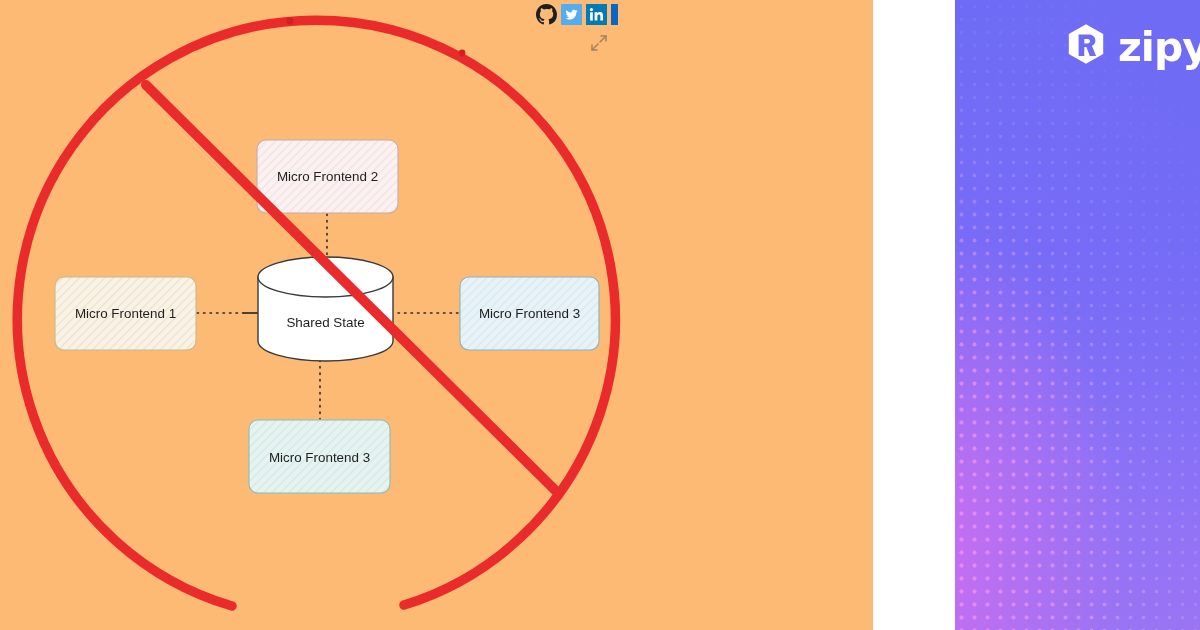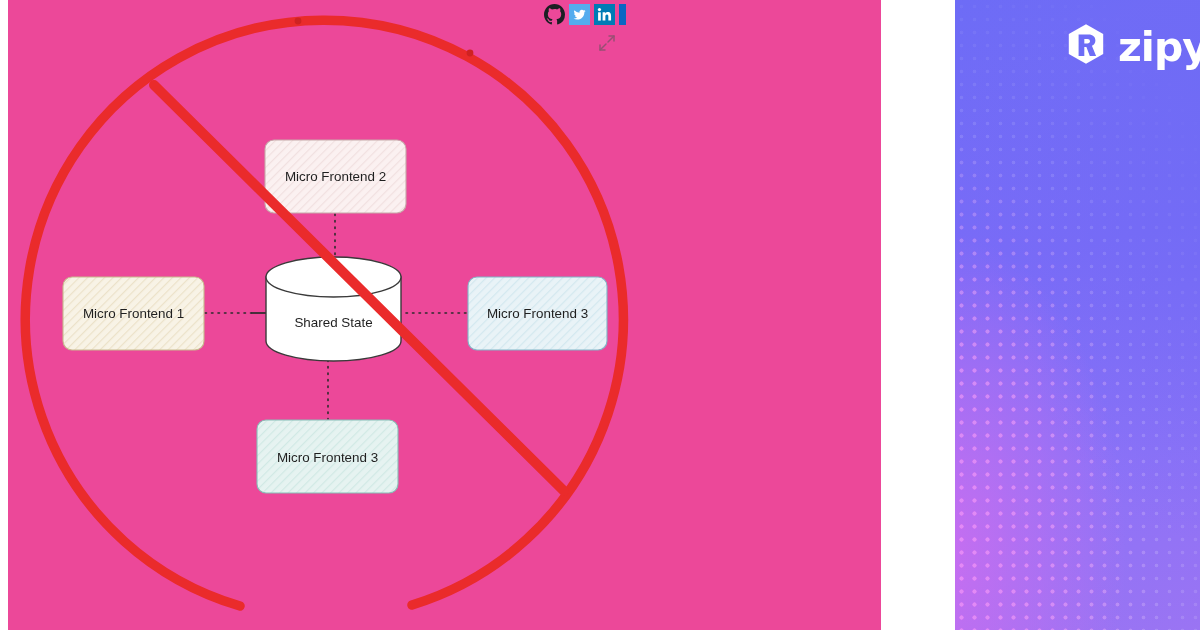--- a/index.html
+++ b/index.html
@@ -7,22 +7,22 @@
     width:1200px;height:630px;
     background:#ffffff;
     font-family:"Liberation Sans", sans-serif;
     overflow:hidden;
     position:relative;
   }
   #root{position:relative;width:1200px;height:630px;}
 
   
   .diagram-pane{
-    position:absolute;left:8px;top:0;width:873px;height:630px;
-    background:#ec4899;overflow:hidden;
+    position:absolute;left:0;top:0;width:873px;height:630px;
+    background:#fdba74;overflow:hidden;
   }
   .diagram-svg{position:absolute;left:0;top:0;width:955px;height:630px;}
 
   
   .social-bar{
     position:absolute;left:536px;top:4px;
     display:flex;align-items:center;gap:4px;
   }
   .soc{width:21px;height:21px;display:block;}
   .soc-gh{background:transparent;}

